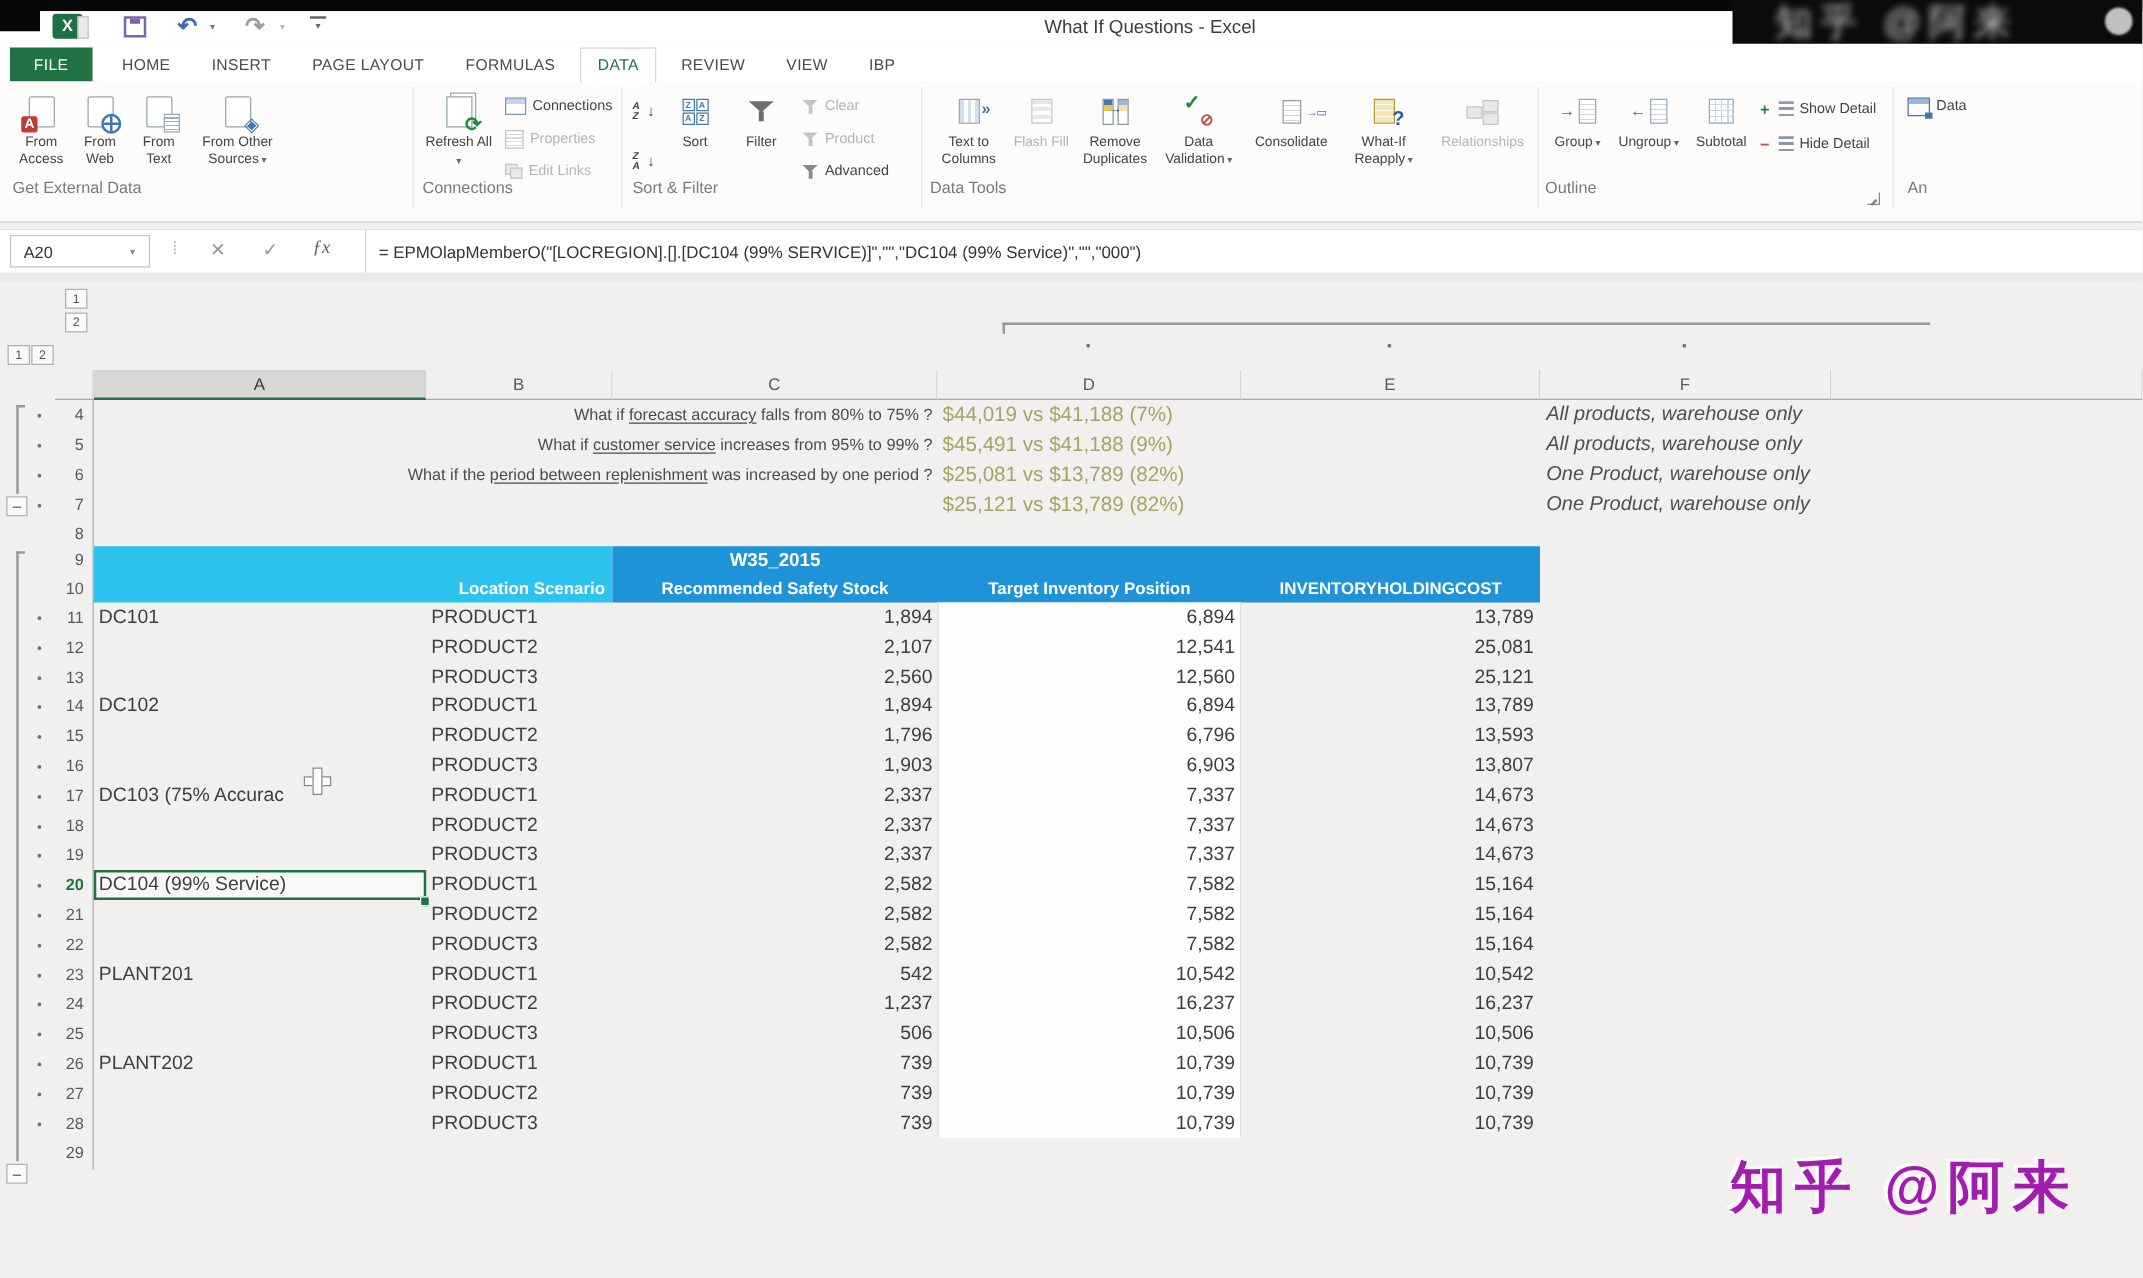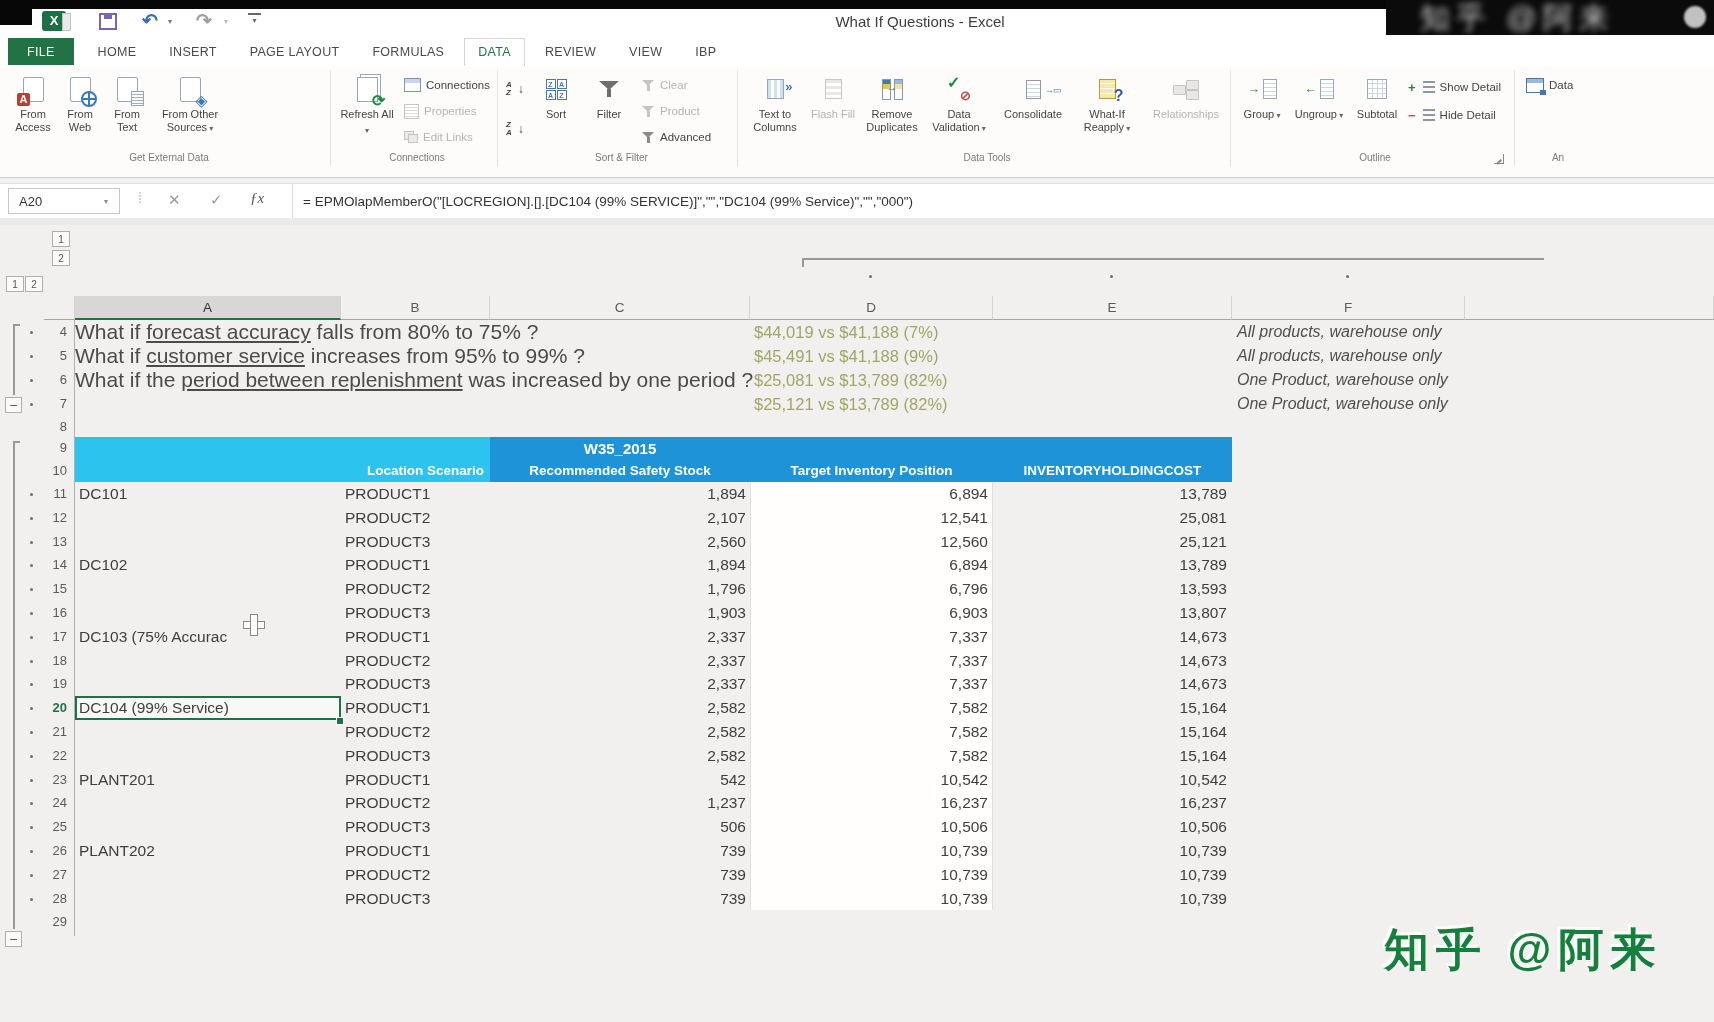--- a/index.html
+++ b/index.html
@@ -27,21 +27,21 @@
   .qcust{left:248px;top:13px;width:13px;border-top:2px solid #666;color:#666;font-size:8px;text-align:center;padding-top:1px}
   
   .tabrow{left:0;top:38px;width:1714px;height:28px;background:#fff}
   .tabs{position:absolute;left:8px;top:0;height:28px;display:flex}
   .tab{height:27px;line-height:28px;font-size:12.5px;color:#4a4a4a;padding:0 13px;margin-right:7px;letter-spacing:.3px}
   .tab.file{background:#217346;color:#fff;padding:0 19px;margin-right:11px}
   .tab.active{background:#fff;color:#217346;border:1px solid #d8d6d4;border-bottom:1px solid #fdfcfb;line-height:26px}
   
   .ribbon{left:0;top:66px;width:1714px;height:111px;background:#fdfcfb;border-bottom:1px solid #d0cecd}
   .gsep{position:absolute;top:4px;height:96px;width:1px;background:#e3e1df}
-  .glabel{position:absolute;top:86px;font-size:10px;color:#7a7a78;text-align:center}
+  .glabel{position:absolute;top:76px;font-size:13px;color:#7a7a78;text-align:left}
   .rl{position:absolute;top:2px;height:90px;display:flex;flex-direction:column;align-items:center;
       font-size:11px;line-height:12.5px;color:#444;text-align:center}
   .rl .icz{height:32px;margin-top:5px;margin-bottom:3px;display:flex;align-items:center;justify-content:center;position:relative}
   .rs{position:absolute;height:22px;display:flex;align-items:center;gap:5px;font-size:11.5px;color:#444;white-space:nowrap}
   .grayed,.grayed *{color:#b6b4b2!important}
   .dd::after{content:" ▾";font-size:8px;color:#666}
   
   .pg{width:19px;height:23px;background:#fff;border:1px solid #98a6b5;border-radius:2px;position:relative;display:inline-block}
   .ovA{position:absolute;left:-7px;bottom:-5px;background:#bb3c30;color:#fff;font:bold 11px/13px "Liberation Sans",sans-serif;padding:0 3px;border-radius:2px;font-style:normal}
   .globe{position:absolute;right:-7px;bottom:-6px;width:12px;height:12px;border:2px solid #3c78b4;border-radius:50%;
@@ -118,35 +118,35 @@
   .rowbrtick{position:absolute;height:2px;width:7px;background:#9a9896}
   .minusbox{position:absolute;width:17px;height:16px;border:1px solid #b0aeac;background:#fbfaf9;color:#444;
             font-size:12px;line-height:14px;text-align:center;box-sizing:border-box}
   .selectall{position:absolute;width:0;height:0;border-left:13px solid transparent;border-bottom:13px solid #b8b6b4}
   .colhdr{position:absolute;top:71px;height:24px;background:#f2f0ee;border-bottom:1px solid #a8a6a4;border-right:1px solid #d5d3d1;
           text-align:center;font-size:13.5px;color:#5a5a5a;line-height:24px;box-sizing:border-box}
   .colhdr.sel{background:#d9d7d5;border-bottom:2px solid #217346;color:#333}
   .rowhdr{position:absolute;left:44px;width:30px;text-align:right;padding-right:7px;font-size:13px;color:#5a5a5a;box-sizing:border-box}
   .rowhdr.sel{color:#217346;font-weight:bold}
   .rowhdrline{position:absolute;left:74px;top:71px;width:1px;height:640px;background:#b2b0ae}
-  .qtext{position:absolute;text-align:left;font-size:21px;color:#4b4b4b;white-space:nowrap}
+  .qtext{position:absolute;text-align:right;font-size:13px;color:#4b4b4b;white-space:nowrap}
   .qtext u{text-underline-offset:2px}
   .qval{position:absolute;font-size:16.5px;color:#a2a566;white-space:nowrap}
   .qnote{position:absolute;font-size:16px;color:#4f4f4f;font-style:italic;white-space:nowrap}
   .band{position:absolute}
   .bandtxt{position:absolute;color:#fff;font-weight:bold;white-space:nowrap}
   .dwhite{position:absolute;background:#fffefd}
   .dedge{position:absolute;width:1px;background:#e1dfdd}
   .cell{position:absolute;font-size:15.5px;color:#3e3e3e;white-space:nowrap}
   .cell.num{text-align:right}
   .selbox{position:absolute;border:2px solid #1f7246;background:rgba(255,255,255,.55);box-sizing:border-box}
   .fillhandle{position:absolute;width:6px;height:6px;background:#1f7246;border:1px solid #fff}
   .cursorplus{position:absolute}
   .cursorplus i{position:absolute;background:#fff;border:1px solid #8a8886;display:block}
-  .wm{left:1384px;top:920px;font-size:45px;color:#15803d;letter-spacing:7px;white-space:nowrap;
+  .wm{left:1384px;top:920px;font-size:45px;color:#a21caf;letter-spacing:7px;white-space:nowrap;
       text-shadow:-3px -3px 0 #fbfbfb;font-weight:bold}
 </style>
 </head>
 <body>
 
 <div class="abs topstrip"></div>
 <div class="abs titlebar"></div>
 <div class="abs cornerblk"></div>
 <div class="abs xlogo">X</div>
 <div class="abs flop"></div>

